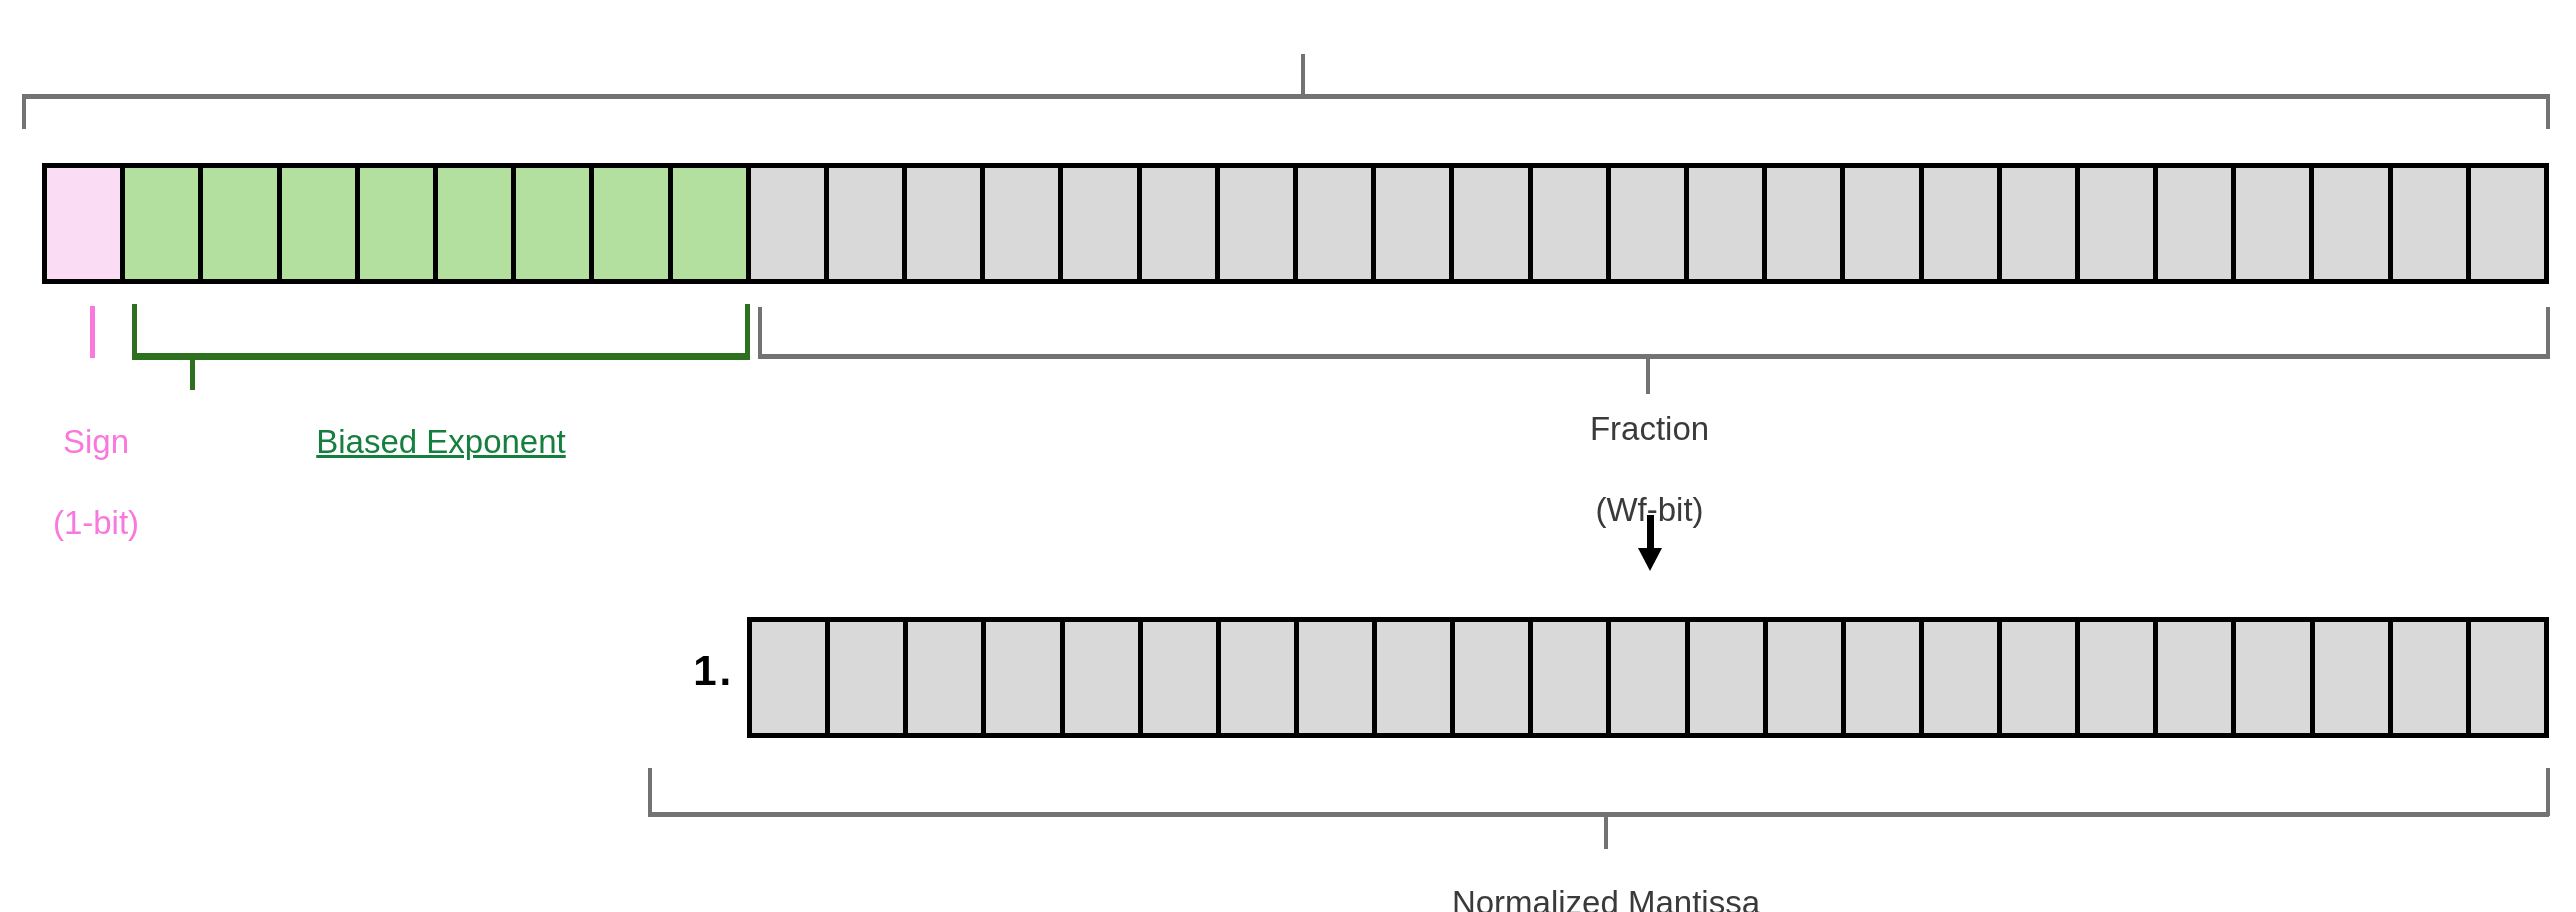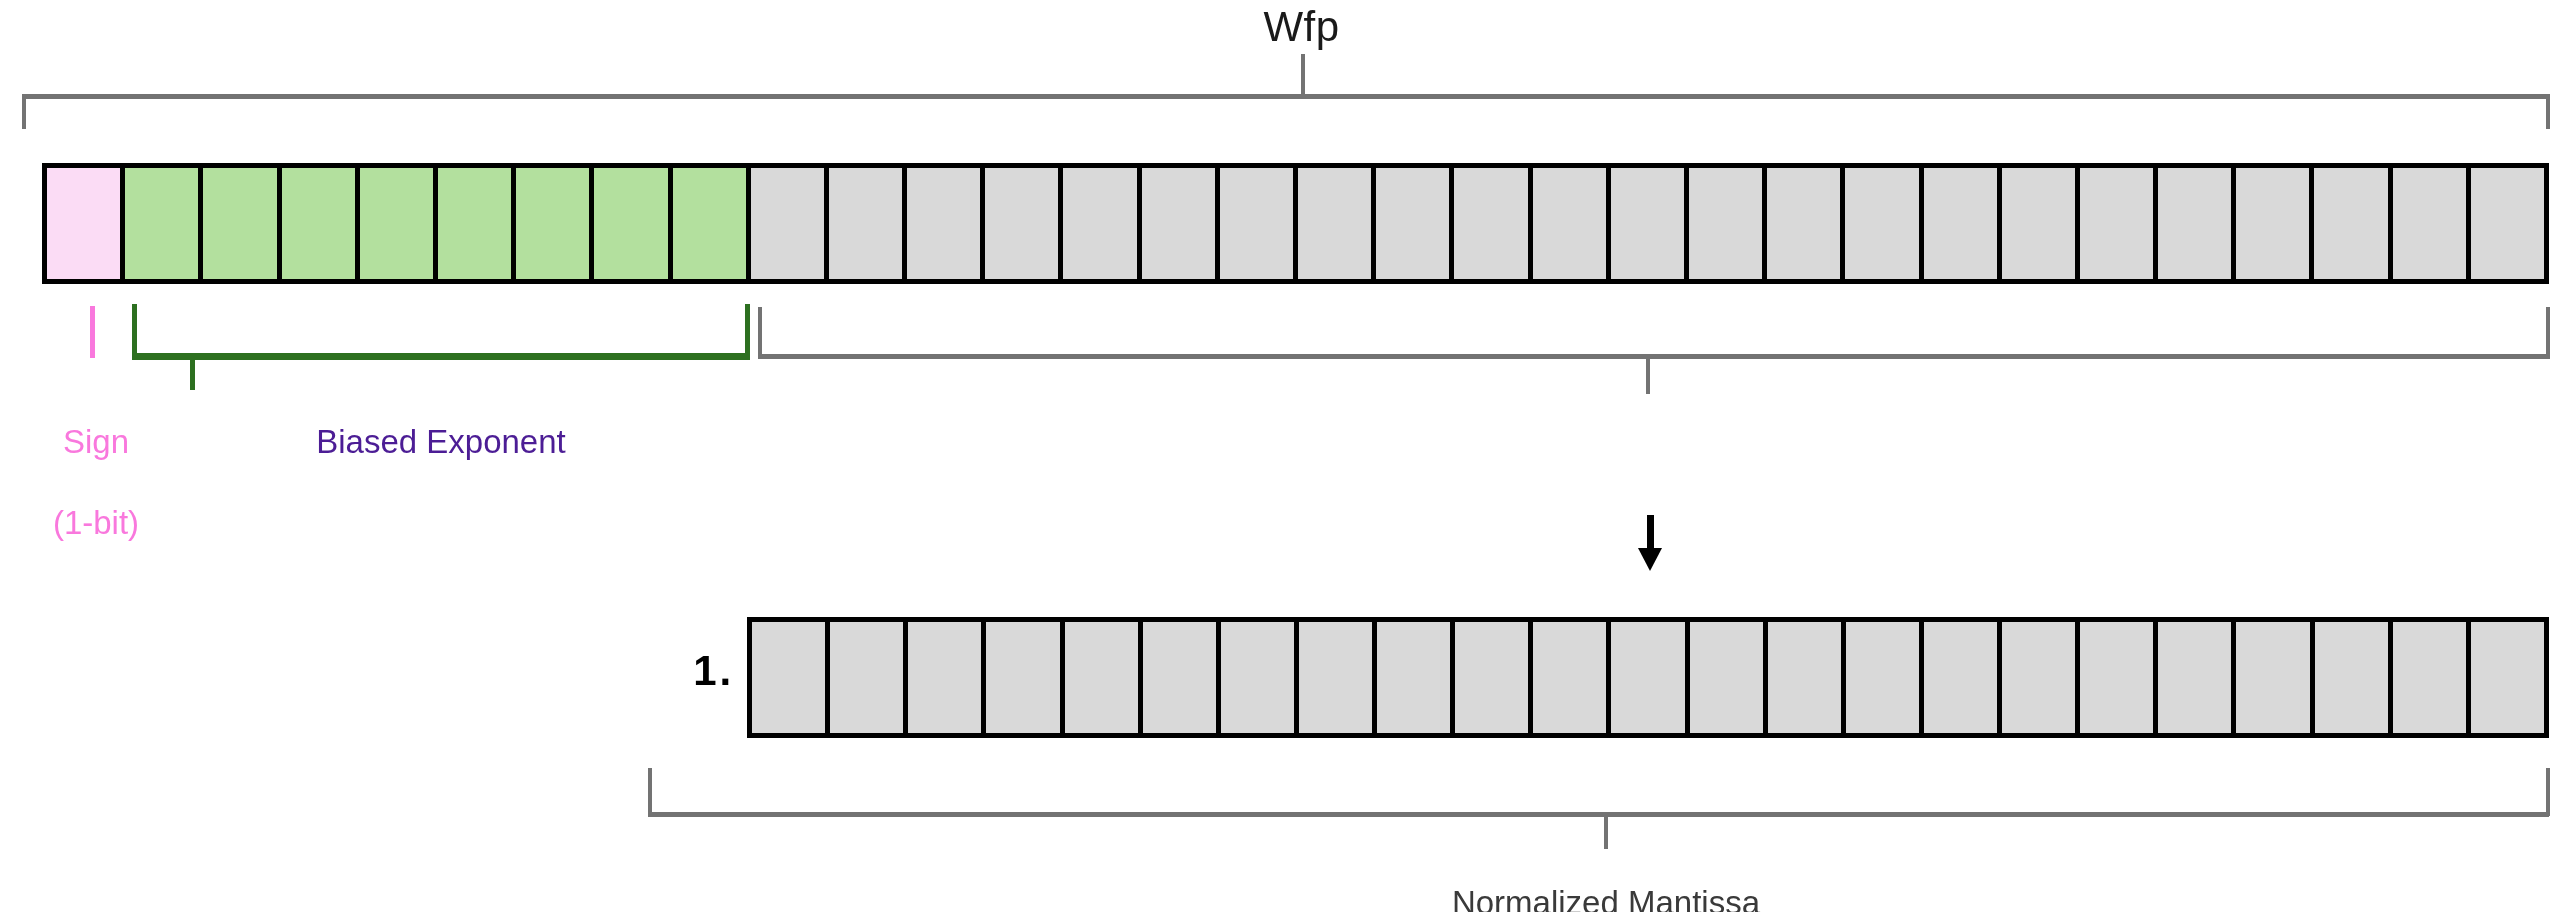--- a/index.html
+++ b/index.html
@@ -101,21 +101,21 @@
   .label {
     position: absolute;
     text-align: center;
     line-height: 1.22;
     font-size: 33px;
     color: #3a3a3a;
     white-space: pre-line;
   }
   .label .l1, .label .l2 { display: block; }
   .label.pink  { color: #f978dd; }
-  .label.green { color: #4c1d95; }
+  .label.green { color: #15803d; text-decoration: underline; }
 
   #sign-label {
     left: -45px;
     top: 382px;
     width: 282px;
   }
   #exponent-label {
     left: 253px;
     top: 382px;
     width: 376px;
@@ -170,21 +170,20 @@
     border-left: 12.3px solid transparent;
     border-right: 12.3px solid transparent;
     border-top: 23px solid #000000;
   }
 </style>
 </head>
 <body>
 
 <div id="canvas">
 
-  <div class="abs" id="wfp-title">Wfp</div>
 
   <div>
     <div class="bracket-tick" style="left:1301px; top:54px; height:42px;"></div>
     <div class="bracket-h" style="left:22px; top:94px; width:2528px;"></div>
     <div class="bracket-end" style="left:22px; top:94px; height:35px;"></div>
     <div class="bracket-end" style="left:2546px; top:94px; height:35px;"></div>
   </div>
 
   <div class="bitfield" id="main-bitfield">
     <div class="bitcell sign" style="flex:1 0 0"></div>
@@ -240,20 +239,24 @@
 
   <div class="label pink abs" id="sign-label">
     <span class="l1">Sign</span>
     <span class="l2">(1-bit)</span>
   </div>
 
   <div class="label green abs" id="exponent-label">
     <span class="l1">Biased Exponent</span>
   </div>
 
+  <div class="label abs" id="fraction-label">
+    <span class="l1">Fraction</span>
+    <span class="l2">(Wf-bit)</span>
+  </div>
 
   <div id="down-arrow">
     <div class="shaft"></div>
     <div class="head"></div>
   </div>
 
   <div id="implicit-one">1.</div>
 
   <div class="bitfield" id="mantissa-bitfield">
     <div class="bitcell fraction" style="flex:1 0 0"></div>

